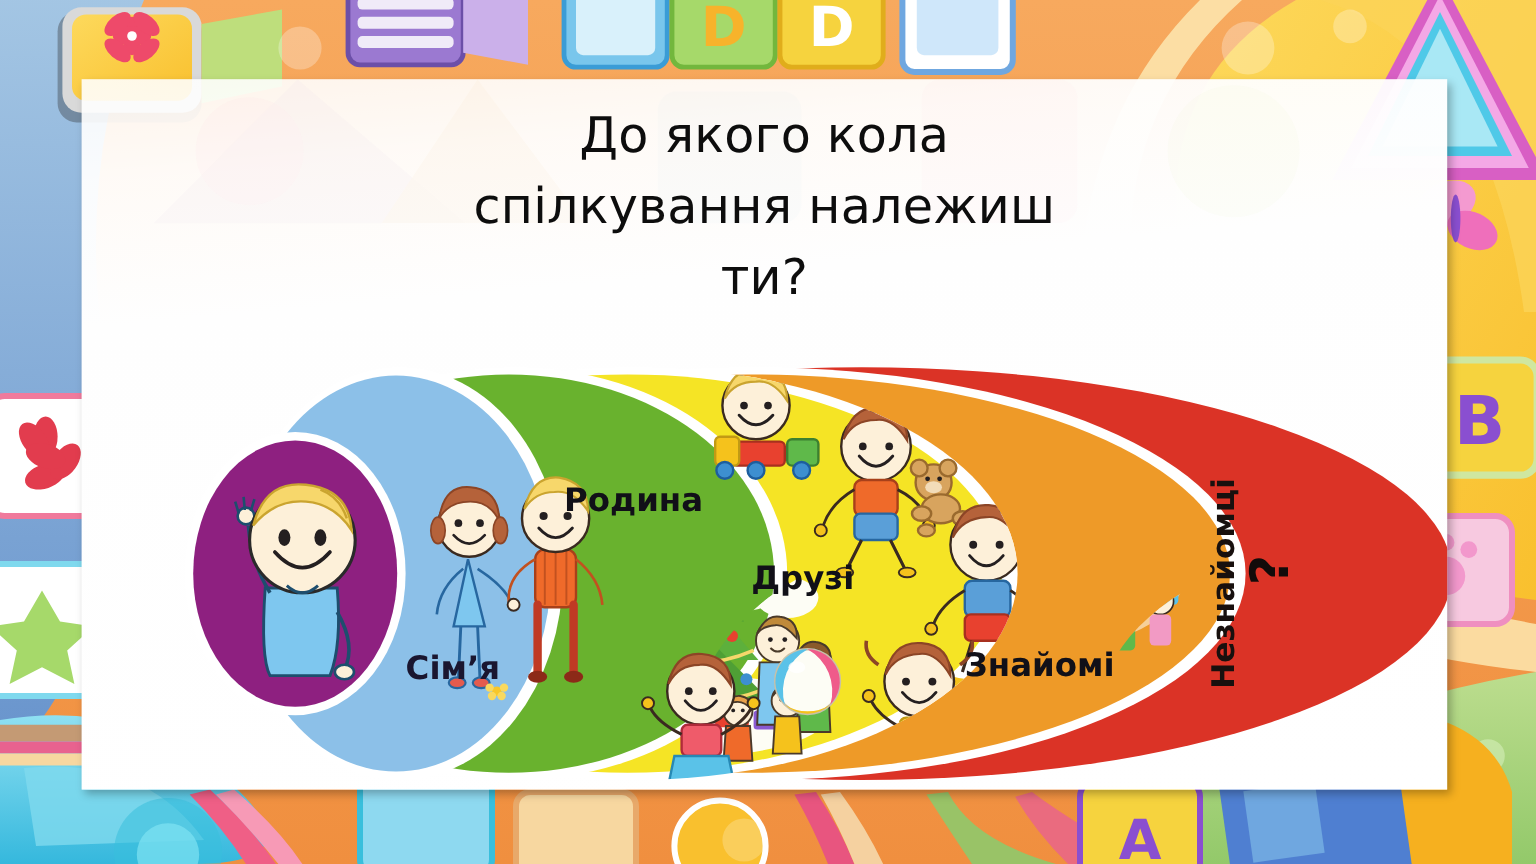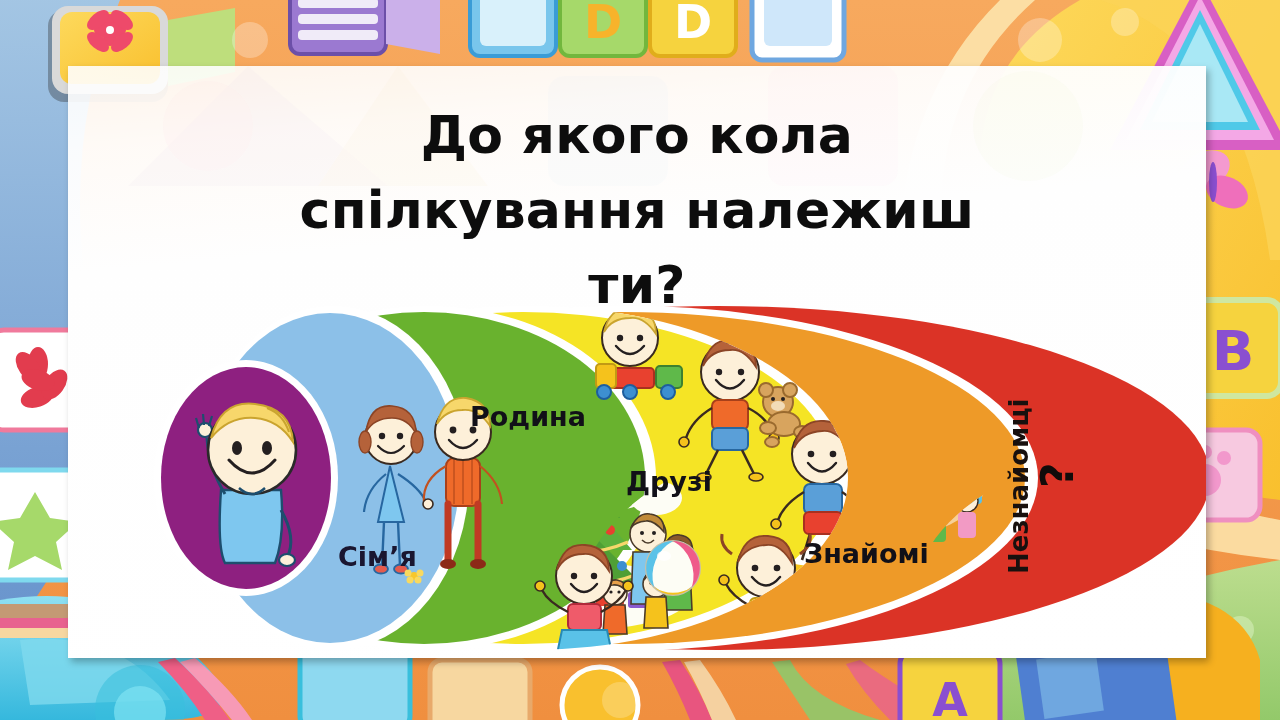--- a/index.html
+++ b/index.html
@@ -25,26 +25,26 @@
   }
   
   #panel-ghost{
     position:absolute; left:0; top:0; width:100%; height:120px;
     opacity:.13; pointer-events:none;
   }
 
   
   #slide-title{
     position:absolute;
-    left:0; top:32px; width:100%;
+    left:0; top:18px; width:100%;
     text-align:center;
     color:#0d0d0d;
-    font-size:52px;
+    font-size:41px;
     line-height:1.44;
-    font-weight:700;
+    font-weight:400;
     letter-spacing:.2px;
     font-family:"DejaVu Sans", sans-serif;
     white-space:pre-line;
   }
 
   
   #diagram{
     position:absolute;
     left:30px; top:240px;
     width:1020px; height:345px;

